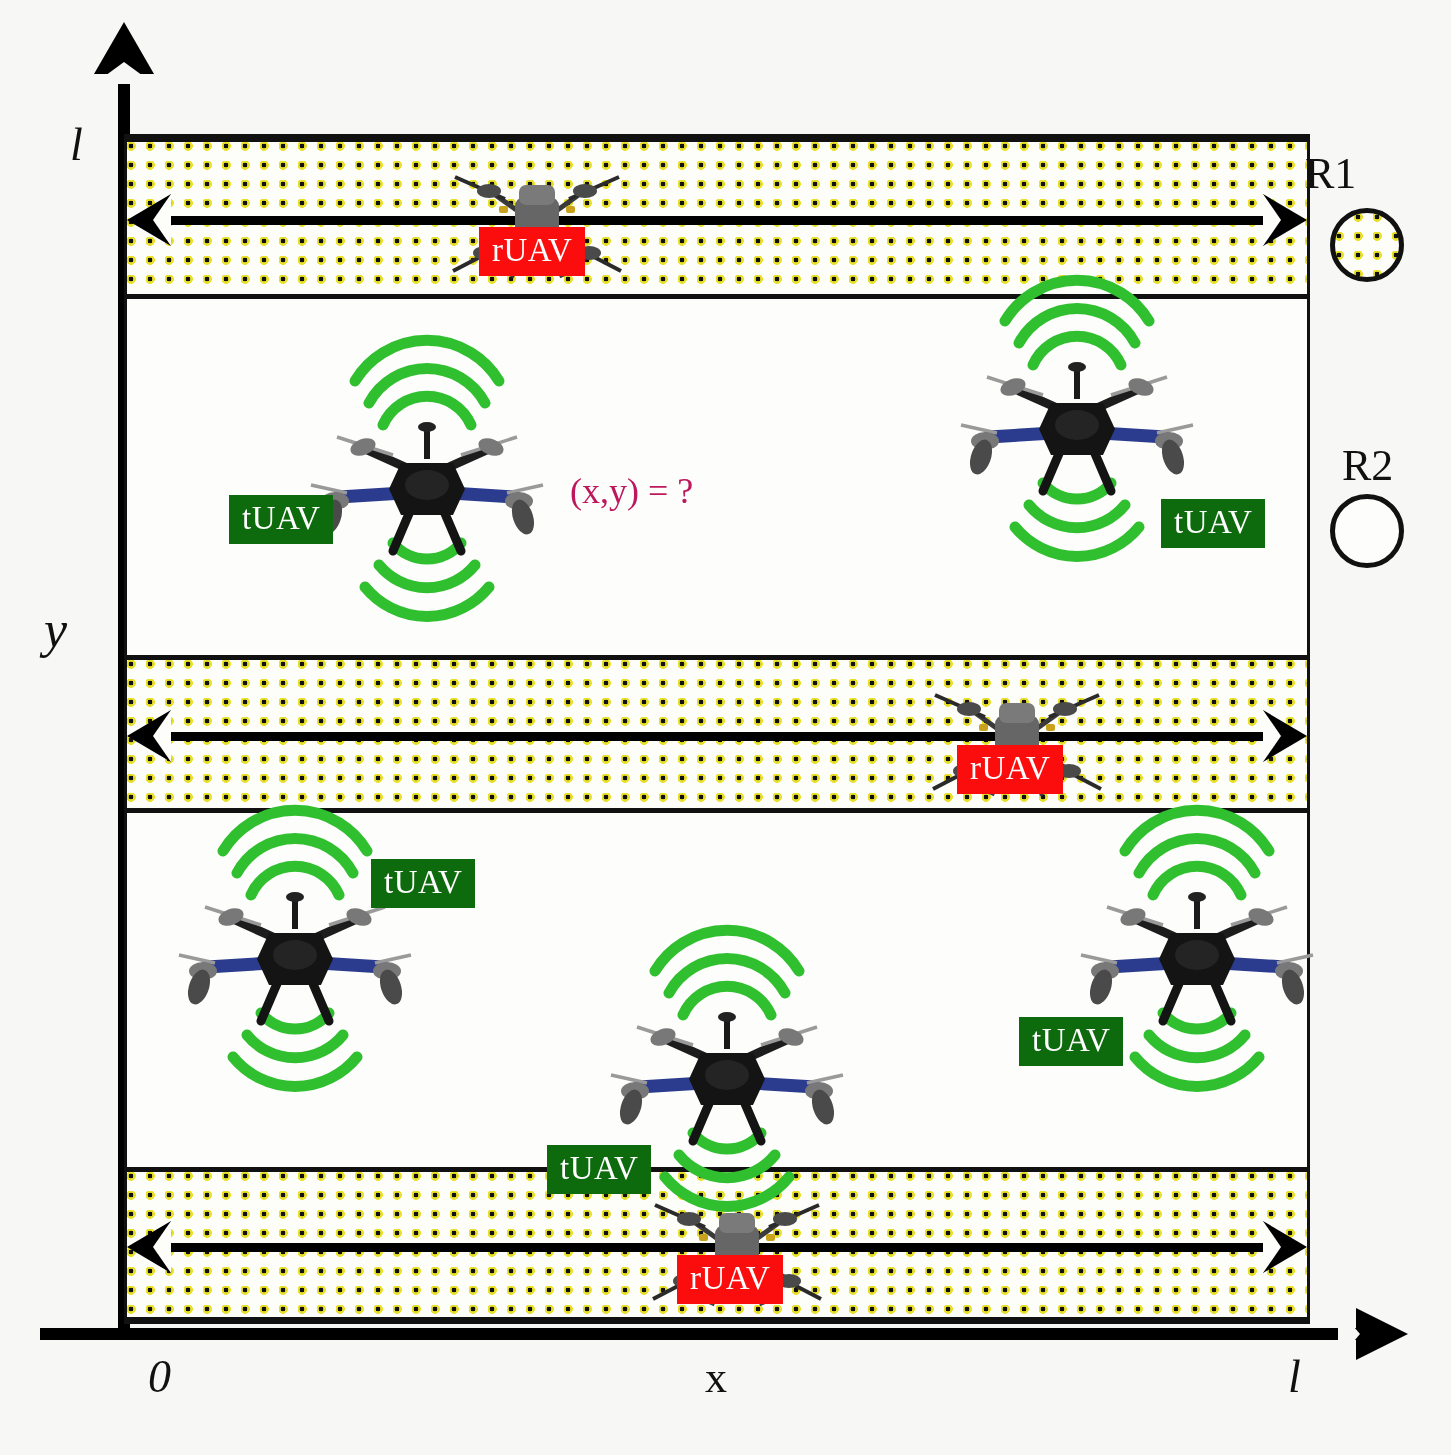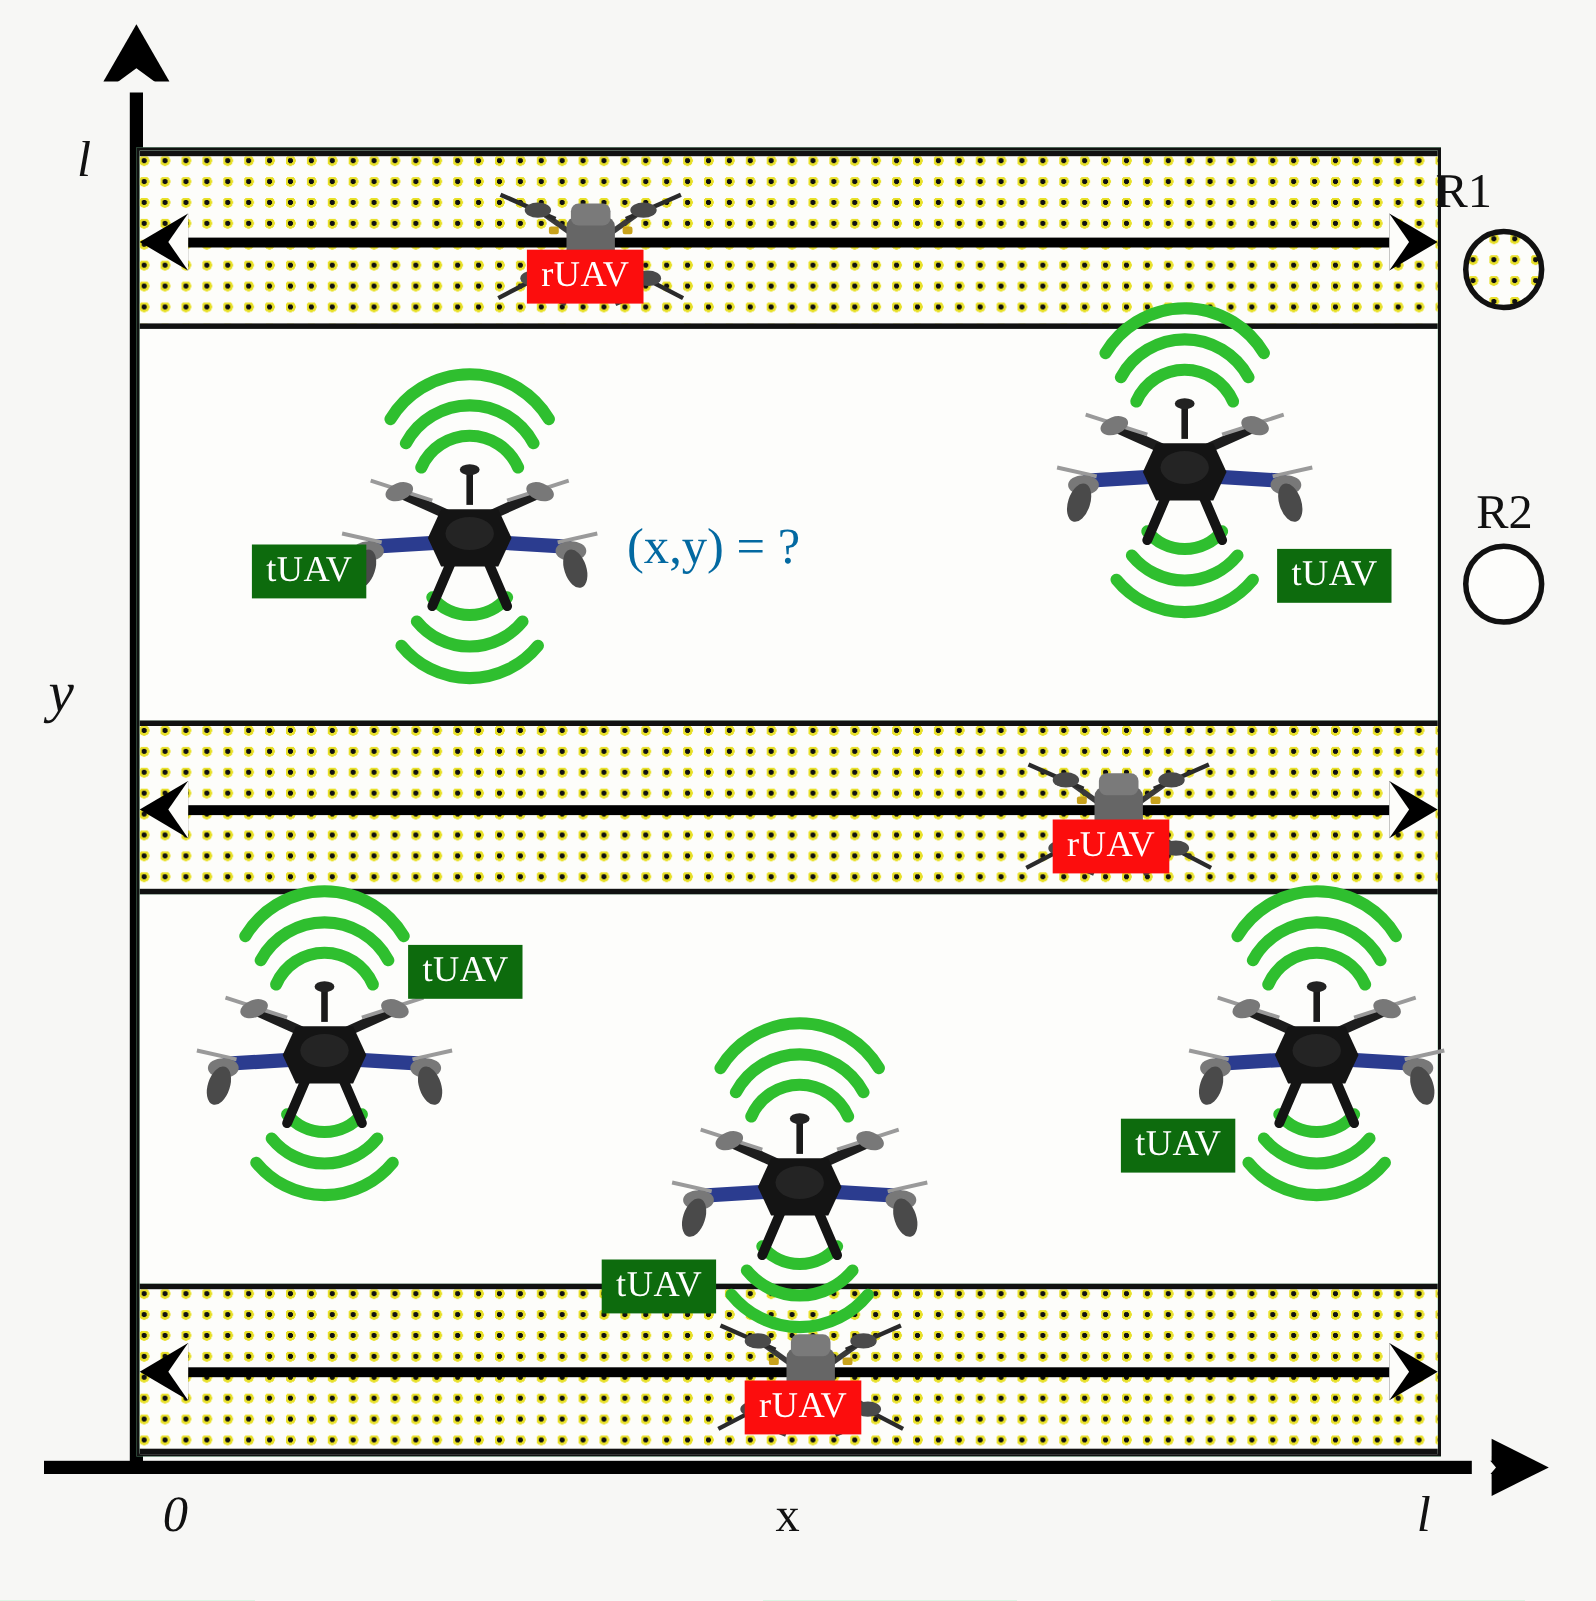--- a/index.html
+++ b/index.html
@@ -30,21 +30,21 @@
   .axis-label{position:absolute;font-style:italic;color:#111;
      font-family:"Liberation Serif",serif;white-space:nowrap;}
   #label-l-top{left:70px;top:118px;font-size:46px;}
   #label-y{left:44px;top:600px;font-size:52px;}
   #label-zero{left:148px;top:1350px;font-size:46px;}
   #label-l-right{left:1288px;top:1350px;font-size:46px;}
   #label-x{left:705px;top:1352px;font-size:44px;font-style:normal;}
 
   
   #field{position:absolute;left:124px;top:134px;width:1186px;height:1190px;
-         background:#86efac;border:3px solid #111;box-sizing:border-box;}
+         background:#fdba74;border:3px solid #111;box-sizing:border-box;}
 
   
   .band{position:absolute;left:0;width:100%;box-sizing:border-box;
         border-top:5px solid #111;border-bottom:5px solid #111;
         background-color:#fdfdfa;
         background-image:
           radial-gradient(circle at 4px 4px, #111 2.2px, transparent 2.6px),
           radial-gradient(circle at 4px 4px, #e8e02a 4.6px, transparent 5px);
         background-size:19px 19px, 19px 19px;
         background-position:0 0, 0 0;}
@@ -77,22 +77,22 @@
   .uav svg{display:block;overflow:visible;}
 
   
   .tag{position:absolute;color:#fff;font-family:"Liberation Serif",serif;
        font-size:33px;line-height:1;padding:7px 13px 9px 13px;white-space:nowrap;
        letter-spacing:.5px;}
   .tag-r{background:#fc0d0d;}
   .tag-t{background:#0d6b0d;}
 
   
-  #coord-question{position:absolute;left:570px;top:470px;font-size:46px;
-       font-family:"Liberation Serif",serif;color:#0369a1;white-space:nowrap;}
+  #coord-question{position:absolute;left:570px;top:470px;font-size:36px;
+       font-family:"Liberation Serif",serif;color:#be185d;white-space:nowrap;}
 
   
   .legend-label{position:absolute;font-size:44px;color:#111;
        font-family:"Liberation Serif",serif;}
   #legend-r1-label{left:1305px;top:148px;}
   #legend-r2-label{left:1342px;top:440px;}
   .legend-swatch{position:absolute;width:74px;height:74px;border-radius:50%;
        border:5px solid #111;box-sizing:border-box;}
   #legend-r1-swatch{left:1330px;top:208px;
         background-color:#fdfdfa;

